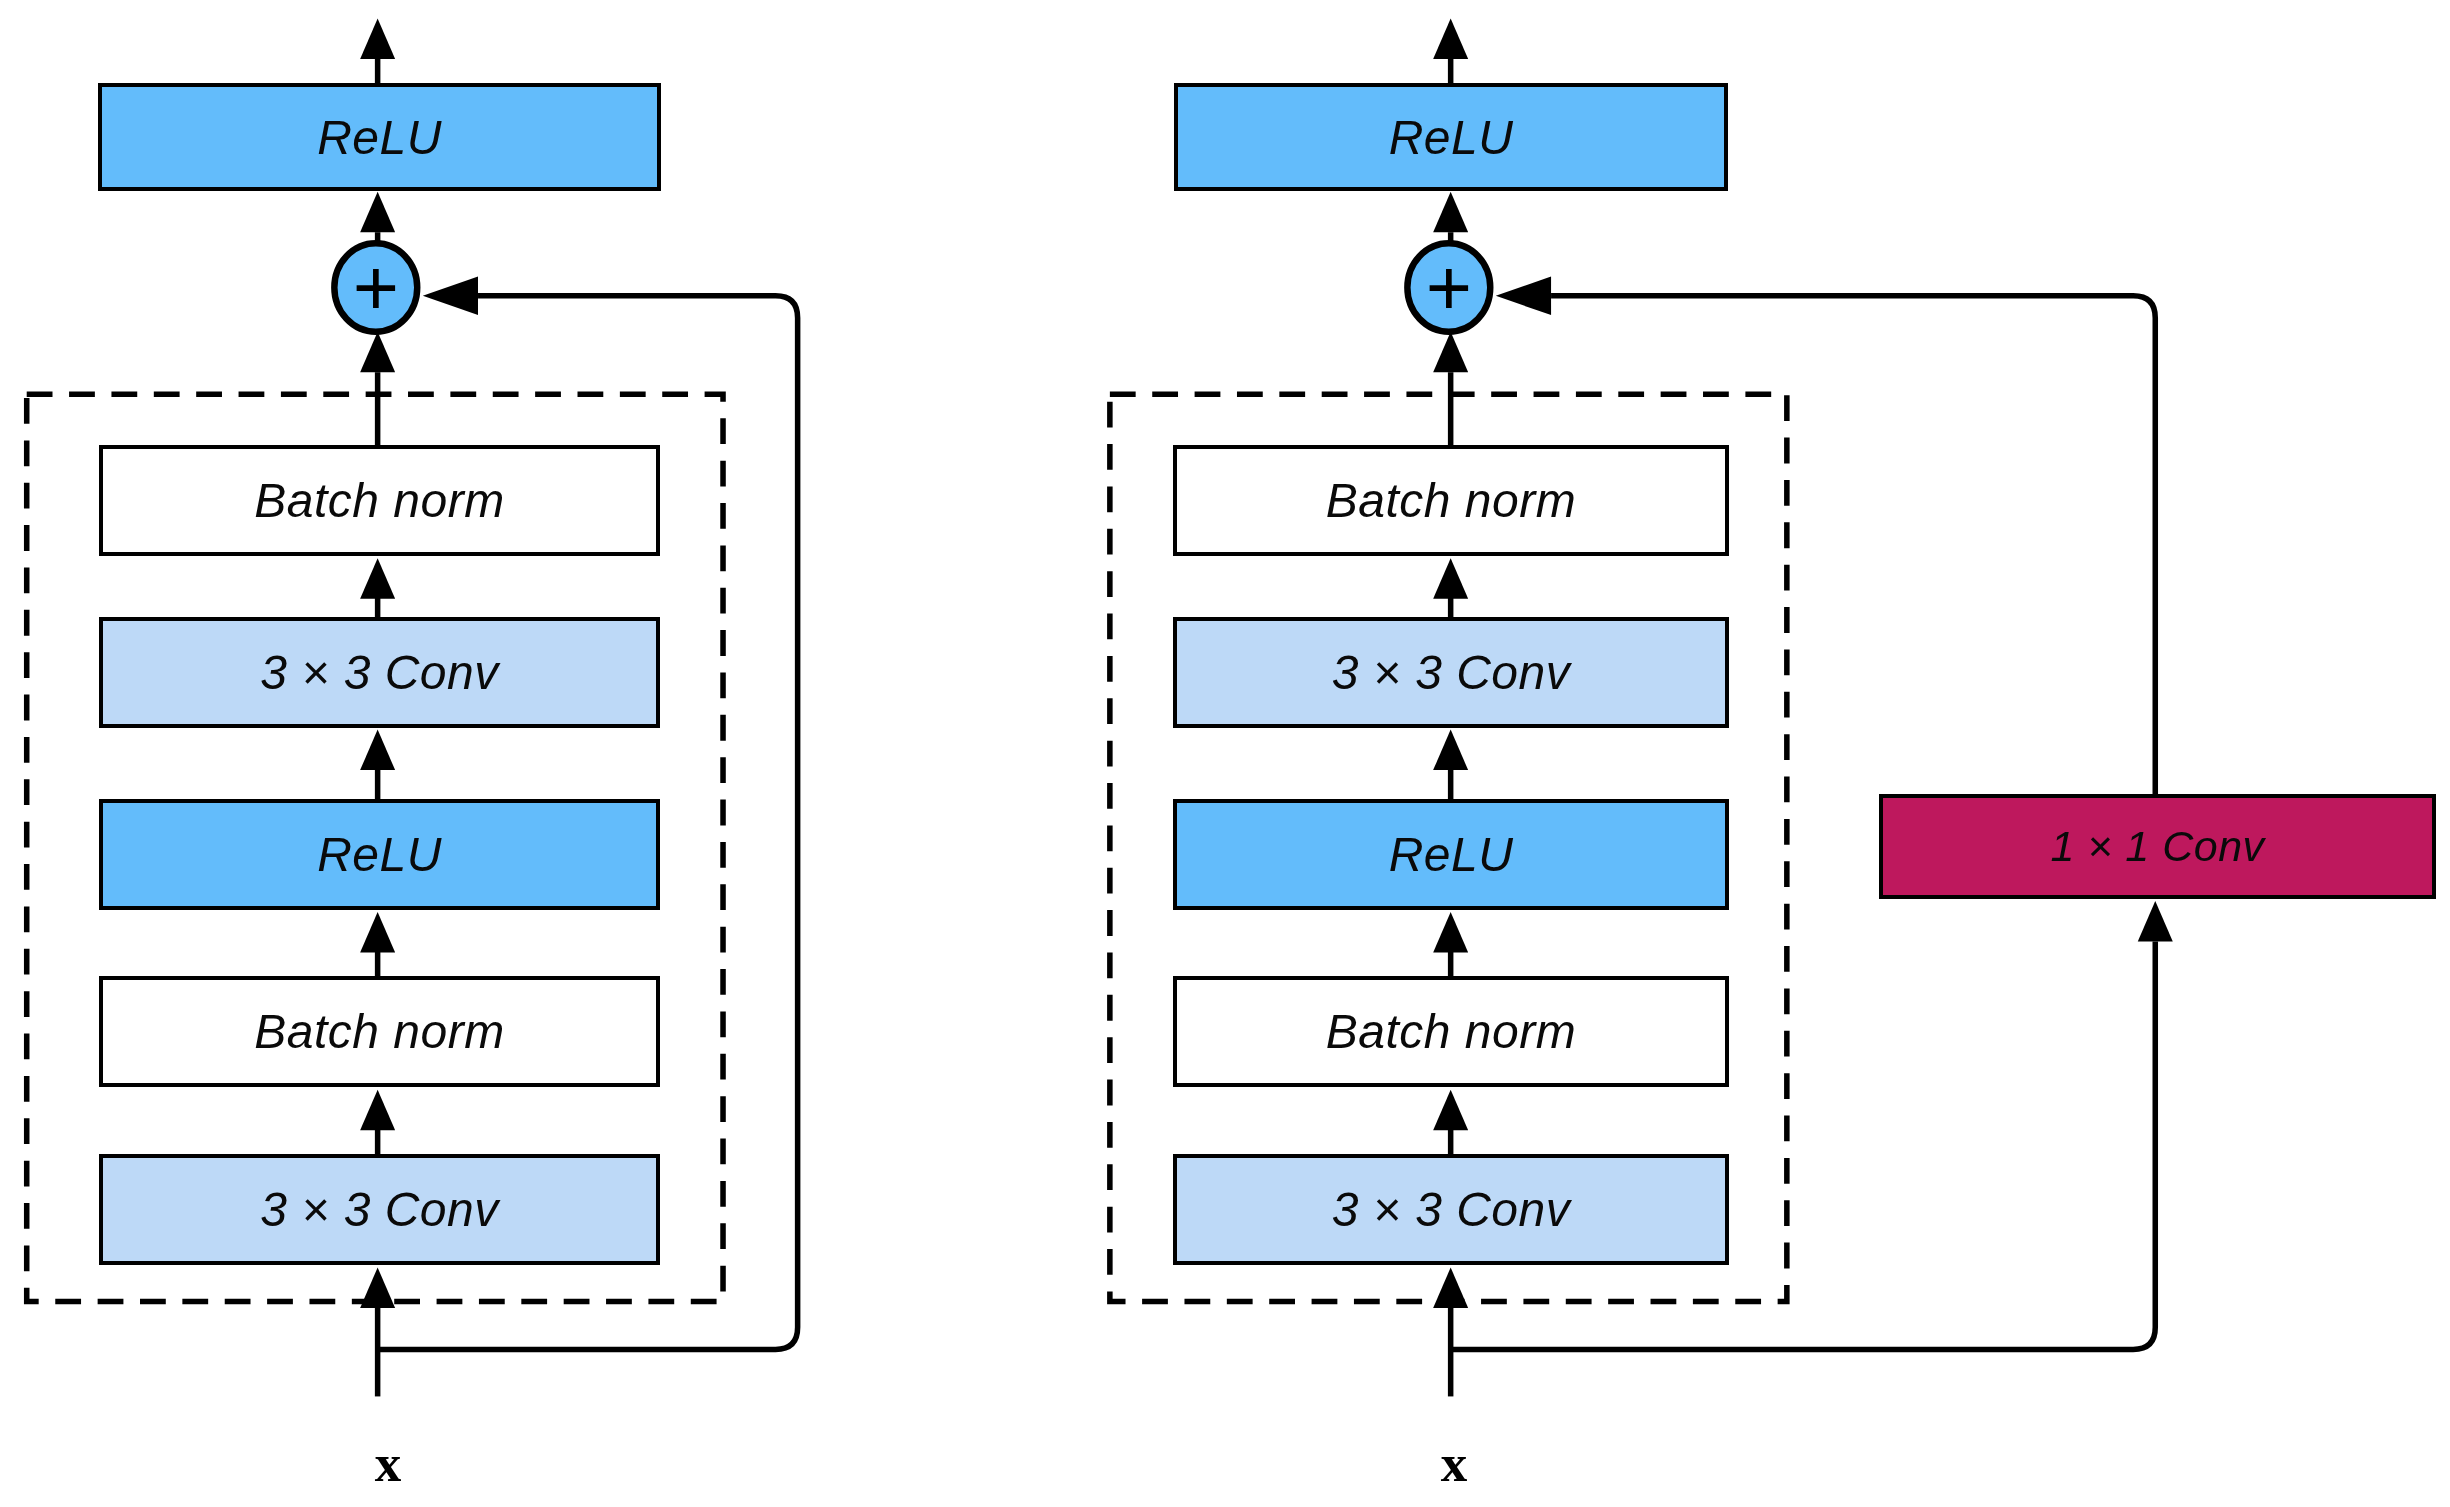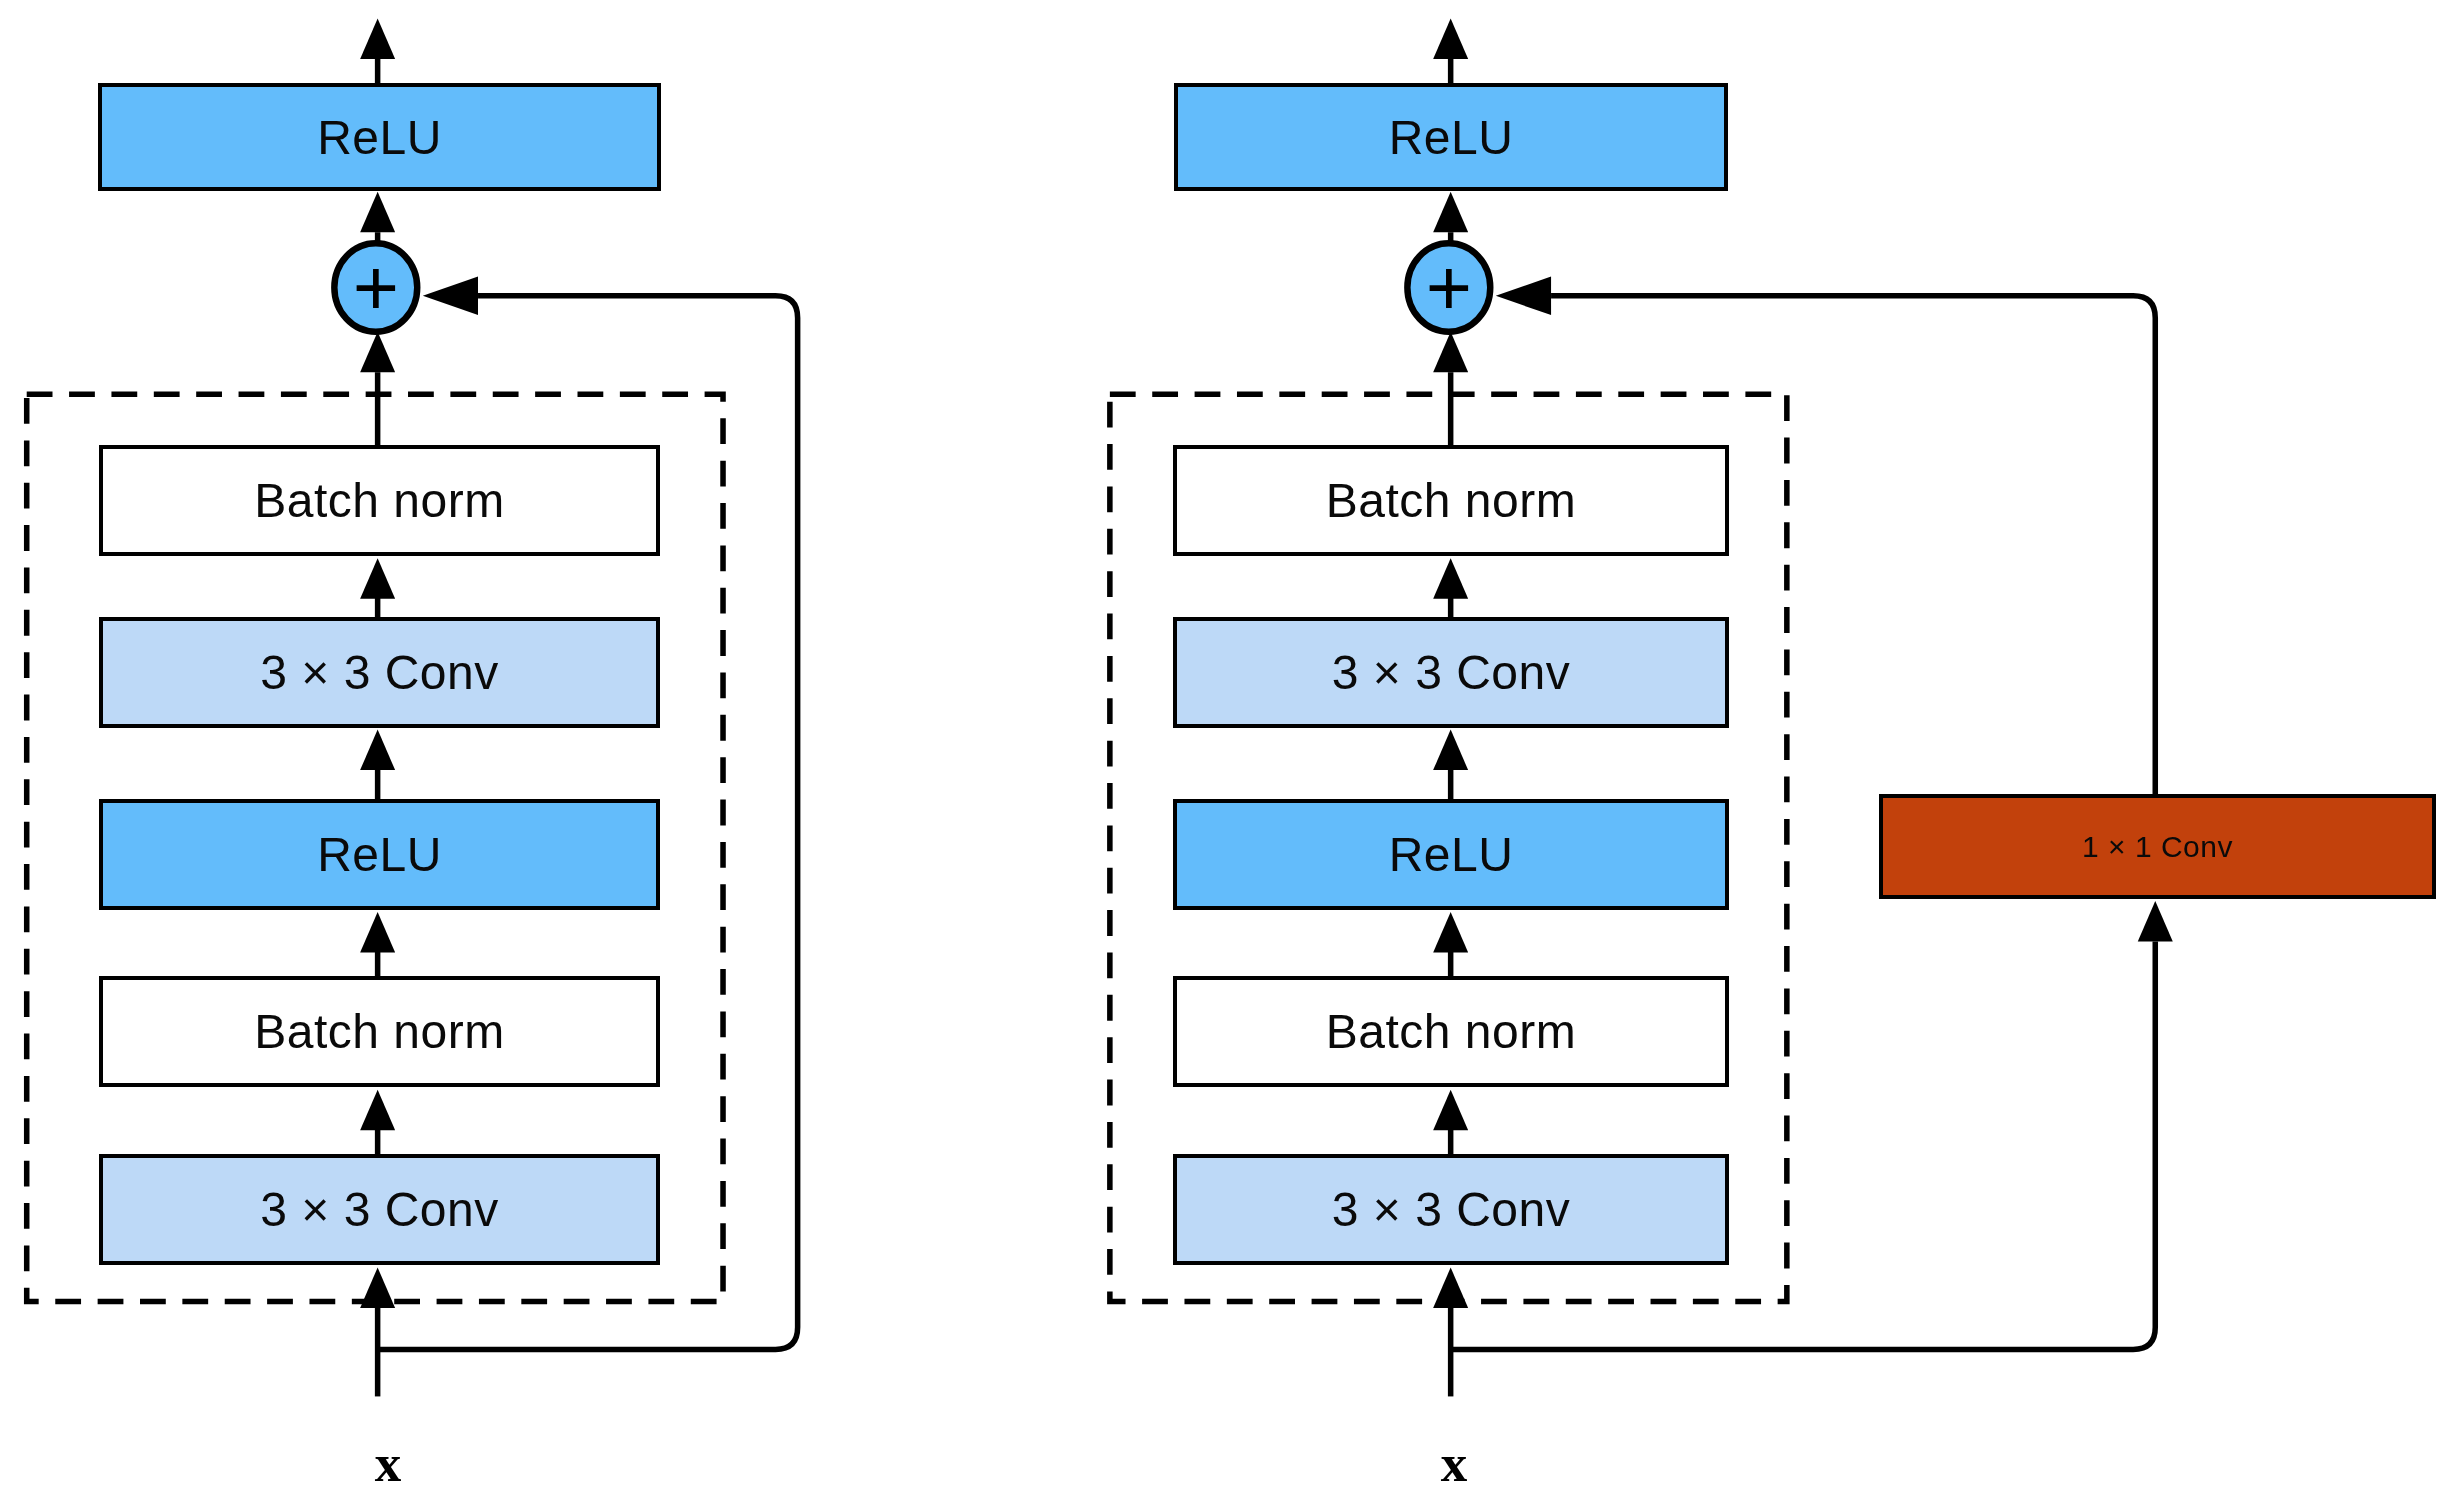--- a/index.html
+++ b/index.html
@@ -2,21 +2,21 @@
 <html style="font-size:14.7px"><head>
 <meta charset="utf-8">
 <title>Residual blocks</title>
 <style>
   html,body{margin:0;padding:0;background:#ffffff;}
   #stage{position:relative;width:2450px;height:1508px;background:#ffffff;overflow:hidden;
          font-family:"Liberation Sans","DejaVu Sans",sans-serif;}
   #wires{position:absolute;left:0;top:0;width:2450px;height:1508px;}
   .node{position:absolute;box-sizing:border-box;border:4.6px solid #000;
         display:flex;align-items:center;justify-content:center;
-        font-size:48px;color:#0a0a0a;letter-spacing:0.5px;}
+        font-size:48px;color:#0a0a0a;letter-spacing:0.5px;font-style:italic;}
   .xlabel{position:absolute;display:flex;align-items:center;justify-content:center;
           font-family:"Liberation Serif","DejaVu Serif",serif;font-weight:700;
           font-size:53px;color:#000;}
   .plus{font-family:"Liberation Sans","DejaVu Sans",sans-serif;font-size:86px;fill:#000;}
 </style>
 </head>
 <body>
 
 <div id="stage">
 
@@ -93,17 +93,17 @@
   <div class="node" style="left: 99px; top: 976px; width: 561px; height: 111px; background: rgb(255, 255, 255);">Batch norm</div>
   <div class="node" style="left: 99px; top: 1154px; width: 561px; height: 111px; background: rgb(189, 217, 247);">3 × 3 Conv</div>
   <div class="xlabel" style="left:328px;top:1430px;width:120px;height:66px;">x</div>
 
   <div class="node" style="left: 1174px; top: 83px; width: 554px; height: 108px; background: rgb(99, 188, 251);">ReLU</div>
   <div class="node" style="left: 1173px; top: 445px; width: 556px; height: 111px; background: rgb(255, 255, 255);">Batch norm</div>
   <div class="node" style="left: 1173px; top: 617px; width: 556px; height: 111px; background: rgb(189, 217, 247);">3 × 3 Conv</div>
   <div class="node" style="left: 1173px; top: 799px; width: 556px; height: 111px; background: rgb(99, 188, 251);">ReLU</div>
   <div class="node" style="left: 1173px; top: 976px; width: 556px; height: 111px; background: rgb(255, 255, 255);">Batch norm</div>
   <div class="node" style="left: 1173px; top: 1154px; width: 556px; height: 111px; background: rgb(189, 217, 247);">3 × 3 Conv</div>
-  <div class="node" style="left: 1879px; top: 794px; width: 557px; height: 105px; font-size: 30px; background: #c2410c;">1 × 1 Conv</div>
+  <div class="node" style="left: 1879px; top: 794px; width: 557px; height: 105px; font-size: 43px; background: #be185d;">1 × 1 Conv</div>
   <div class="xlabel" style="left:1394px;top:1430px;width:120px;height:66px;">x</div>
 
 </div>
 
 
 </body></html>

